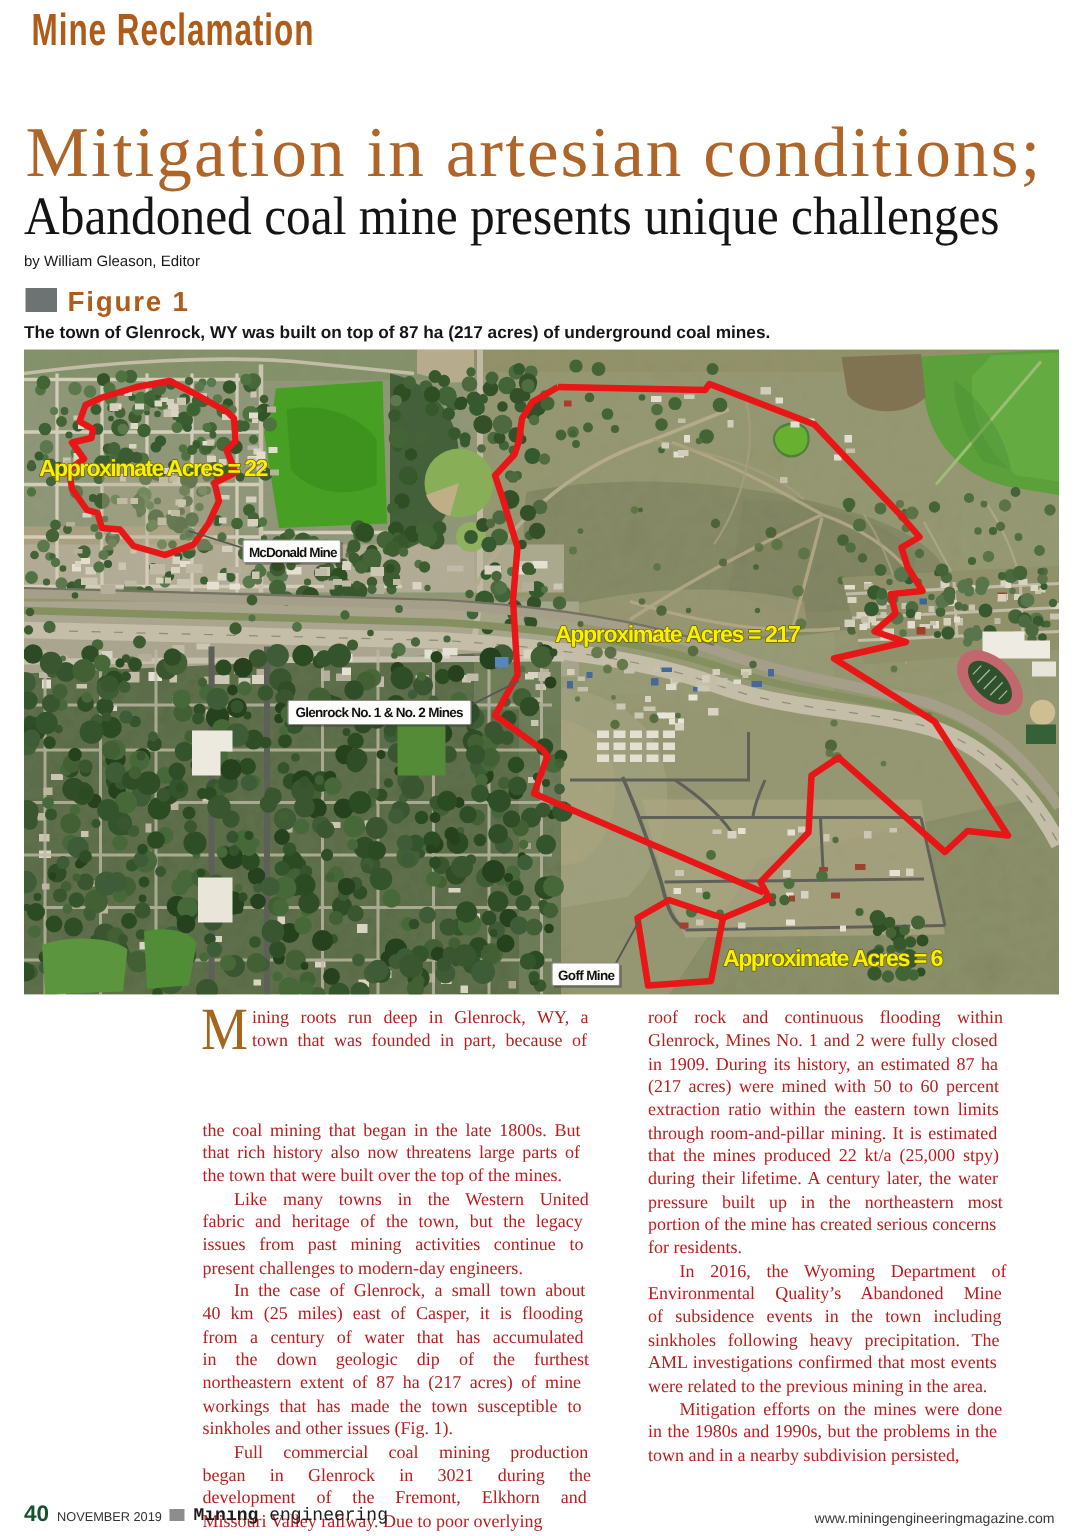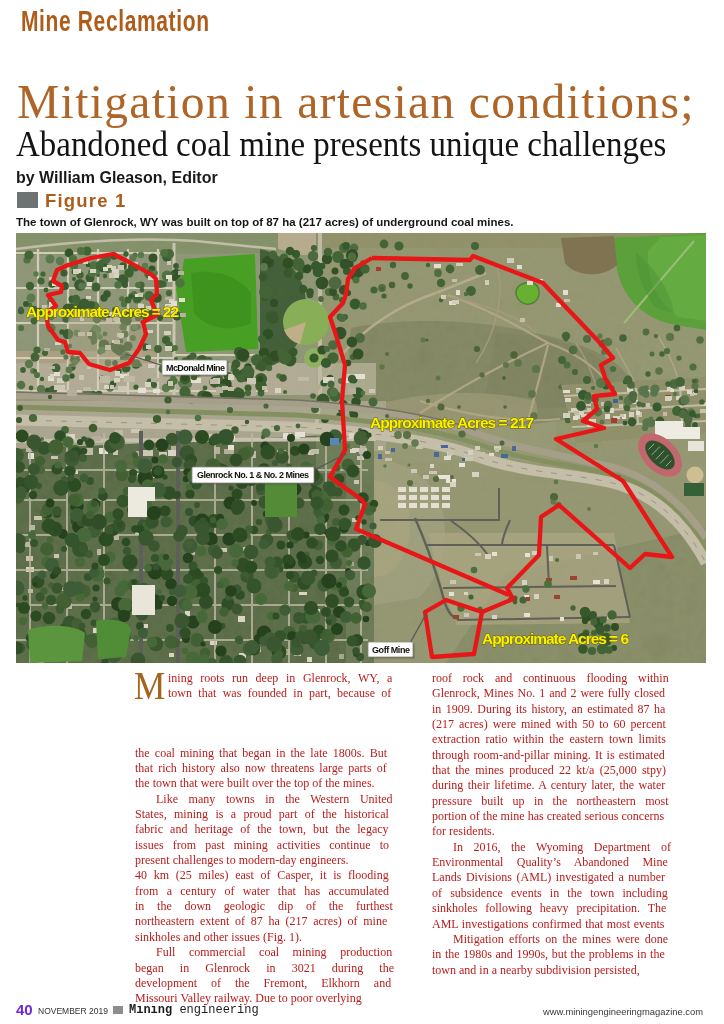--- a/index.html
+++ b/index.html
@@ -6,21 +6,21 @@
 .bl{font-family:"Liberation Serif",serif;font-size:12px;line-height:15.35px;color:#b91c1c;white-space:nowrap;}
 </style></head>
 <body>
 
 <div class="abs" style="left:21px;top:6px;font-size:30px;line-height:30px;font-weight:bold;color:#af5c1a;letter-spacing:0.9px;transform:scaleX(0.70);transform-origin:left top;">Mine Reclamation</div>
 
 <div class="abs" style="left:17px;top:79px;font-family:'Liberation Serif',serif;font-size:47.5px;line-height:47.5px;color:#ae6527;letter-spacing:1.35px;white-space:nowrap;">Mitigation in artesian conditions;</div>
 
 <div class="abs" style="left:16px;top:126px;font-family:'Liberation Serif',serif;font-size:36px;line-height:36px;color:#141414;white-space:nowrap;transform:scaleX(0.915);transform-origin:left top;">Abandoned coal mine presents unique challenges</div>
 
-<div class="abs" style="left:16px;top:169px;font-size:16px;font-weight:bold;color:#191919;">by William Gleason, Editor</div>
+<div class="abs" style="left:16px;top:169px;font-size:10px;font-weight:normal;color:#191919;">by William Gleason, Editor</div>
 
 <div class="abs" style="left:17px;top:192px;width:21px;height:16px;background:#6c7372;"></div>
 
 <div class="abs" style="left:45px;top:192px;font-size:18.5px;line-height:18.5px;font-weight:bold;color:#af5c1a;letter-spacing:1.2px;">Figure 1</div>
 
 <div class="abs" style="left:16px;top:216px;font-size:11.5px;font-weight:bold;color:#161616;">The town of Glenrock, WY was built on top of 87 ha (217 acres) of underground coal mines.</div>
 
 <div class="abs" style="left:16px;top:233px;width:690px;height:350px;">
 <svg width="690" height="430" viewBox="0 0 690 430">
 <defs>
@@ -1823,28 +1823,29 @@
 </svg>
 </div>
 
 <div class="abs" style="left:135px;top:671px;width:285px;">
 <div class="bl" style="padding-left:33px;word-spacing:4.65px;">ining roots run deep in Glenrock, WY, a</div>
 <div class="bl" style="padding-left:33px;word-spacing:3.34px;">town that was founded in part, because of</div>
 <div class="bl" style="word-spacing:2.15px;margin-top:44px;">the coal mining that began in the late 1800s. But</div>
 <div class="bl" style="word-spacing:2.17px;">that rich history also now threatens large parts of</div>
 <div class="bl" style="">the town that were built over the top of the mines.</div>
 <div class="bl" style="padding-left:21px;word-spacing:7.63px;">Like many towns in the Western United</div>
-<div class="bl" style="word-spacing:4.36px;">States, mining is a proud part of the historical</div>
 <div class="bl" style="word-spacing:4.08px;">fabric and heritage of the town, but the legacy</div>
 <div class="bl" style="word-spacing:6.12px;">issues from past mining activities continue to</div>
 <div class="bl" style="">present challenges to modern-day engineers.</div>
+<div class="bl" style="padding-left:21px;word-spacing:3.15px;">In the case of Glenrock, a small town about</div>
 <div class="bl" style="word-spacing:3.72px;">40 km (25 miles) east of Casper, it is flooding</div>
 <div class="bl" style="word-spacing:5.31px;">from a century of water that has accumulated</div>
 <div class="bl" style="word-spacing:9.73px;">in the down geologic dip of the furthest</div>
 <div class="bl" style="word-spacing:2.71px;">northeastern extent of 87 ha (217 acres) of mine</div>
+<div class="bl" style="word-spacing:3.68px;">workings that has made the town susceptible to</div>
 <div class="bl" style="">sinkholes and other issues (Fig. 1).</div>
 <div class="bl" style="padding-left:21px;word-spacing:10.55px;">Full commercial coal mining production</div>
 <div class="bl" style="word-spacing:13.17px;">began in Glenrock in 3021 during the</div>
 <div class="bl" style="word-spacing:10.97px;">development of the Fremont, Elkhorn and</div>
 <div class="bl" style="">Missouri Valley railway. Due to poor overlying</div>
 </div>
 
 <div class="abs" style="left:134px;top:666px;font-family:'Liberation Serif',serif;font-size:40px;line-height:40px;color:#a4651f;transform:scaleX(0.88);transform-origin:left top;">M</div>
 
 <div class="abs" style="left:432px;top:671px;width:263px;">
@@ -1854,29 +1855,29 @@
 <div class="bl" style="word-spacing:2.00px;">(217 acres) were mined with 50 to 60 percent</div>
 <div class="bl" style="word-spacing:2.54px;">extraction ratio within the eastern town limits</div>
 <div class="bl" style="word-spacing:1.23px;">through room-and-pillar mining. It is estimated</div>
 <div class="bl" style="word-spacing:2.28px;">that the mines produced 22 kt/a (25,000 stpy)</div>
 <div class="bl" style="word-spacing:1.45px;">during their lifetime. A century later, the water</div>
 <div class="bl" style="word-spacing:6.31px;">pressure built up in the northeastern most</div>
 <div class="bl" style="word-spacing:0.08px;">portion of the mine has created serious concerns</div>
 <div class="bl" style="">for residents.</div>
 <div class="bl" style="padding-left:21px;word-spacing:7.52px;">In 2016, the Wyoming Department of</div>
 <div class="bl" style="word-spacing:10.49px;">Environmental Quality’s Abandoned Mine</div>
-<div class="bl" style="word-spacing:1.61px;">Lands Divisions (AML) investigated a number</div>
 <div class="bl" style="word-spacing:5.18px;">of subsidence events in the town including</div>
 <div class="bl" style="word-spacing:4.91px;">sinkholes following heavy precipitation. The</div>
 <div class="bl" style="word-spacing:0.65px;">AML investigations confirmed that most events</div>
+<div class="bl" style="">were related to the previous mining in the area.</div>
 <div class="bl" style="padding-left:21px;word-spacing:2.23px;">Mitigation efforts on the mines were done</div>
 <div class="bl" style="word-spacing:0.60px;">in the 1980s and 1990s, but the problems in the</div>
 <div class="bl" style="">town and in a nearby subdivision persisted,</div>
 </div>
 
-<div class="abs" style="left:16px;top:1001px;font-size:15px;font-weight:bold;color:#6d28d9;text-align:center;">40</div>
+<div class="abs" style="left:16px;top:1001px;font-size:15px;font-weight:bold;color:#14532d;text-align:center;">40</div>
 
 <div class="abs" style="left:38px;top:1006px;font-size:8.5px;color:#333;">NOVEMBER 2019</div>
 
 <div class="abs" style="left:113px;top:1006px;width:10px;height:8px;background:#8d8d8d;"></div>
 
 <div class="abs" style="left:129px;top:1003px;font-size:12px;color:#1c1c1c;font-family:Liberation Mono, monospace;"><b>Mınıng</b> engineering</div>
 
 <div class="abs" style="left:543px;top:1006px;font-size:9.4px;color:#3a3a3a;">www.miningengineeringmagazine.com</div>
 </body></html>

